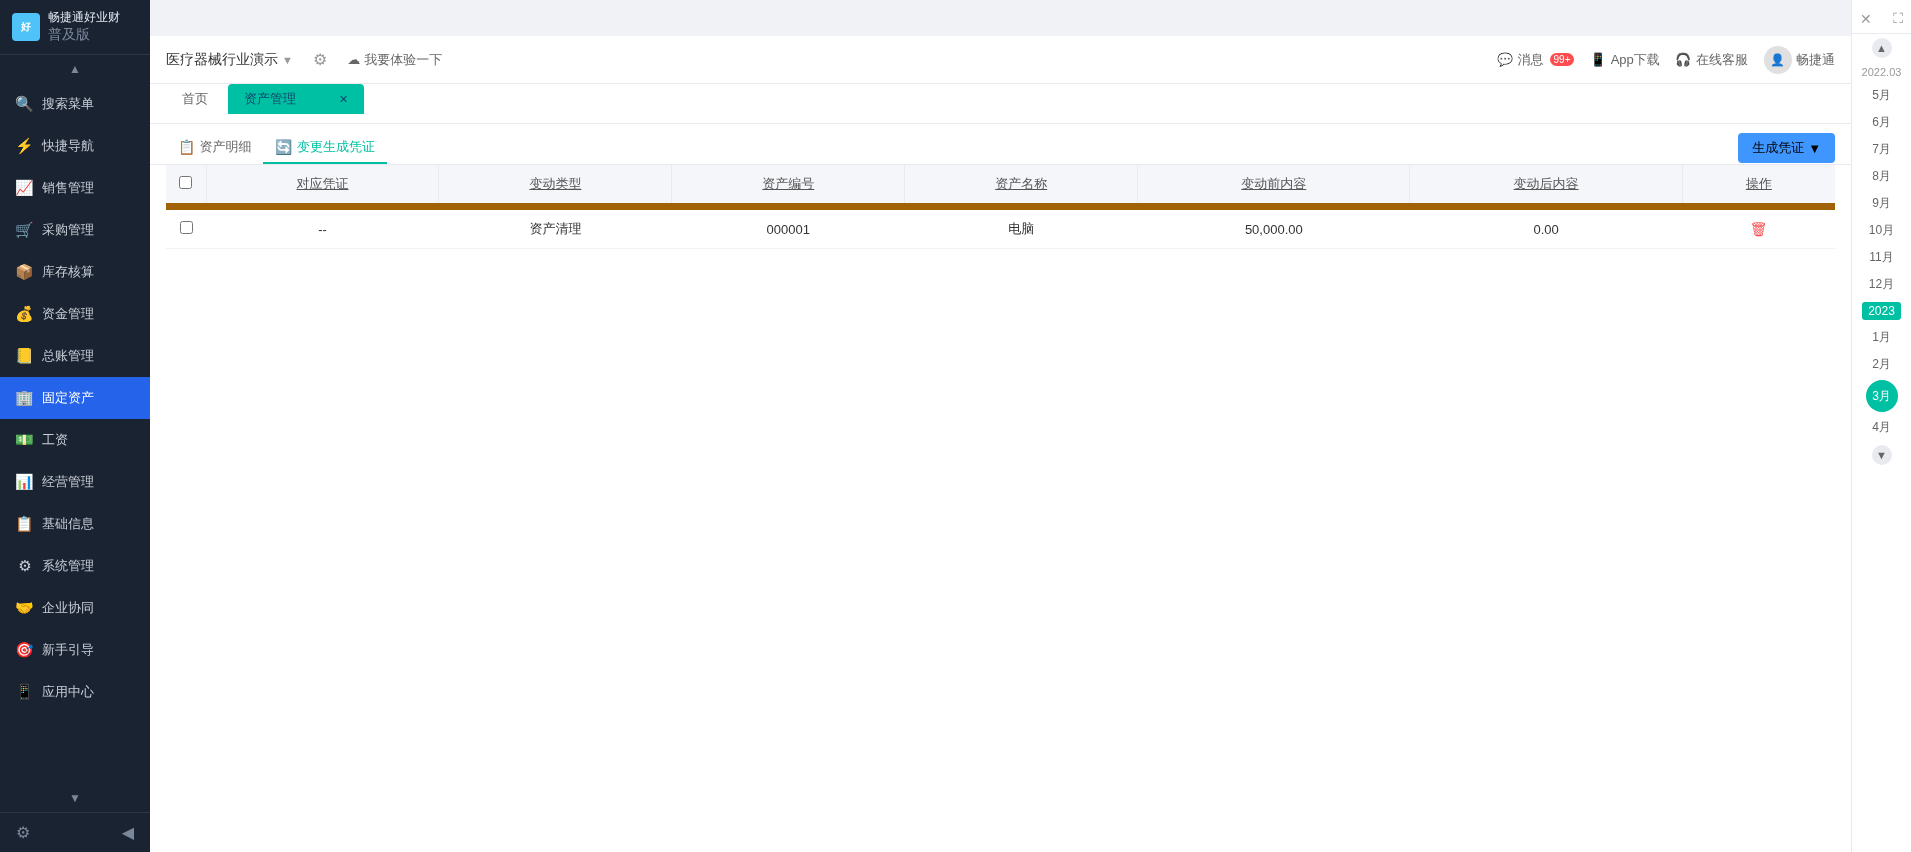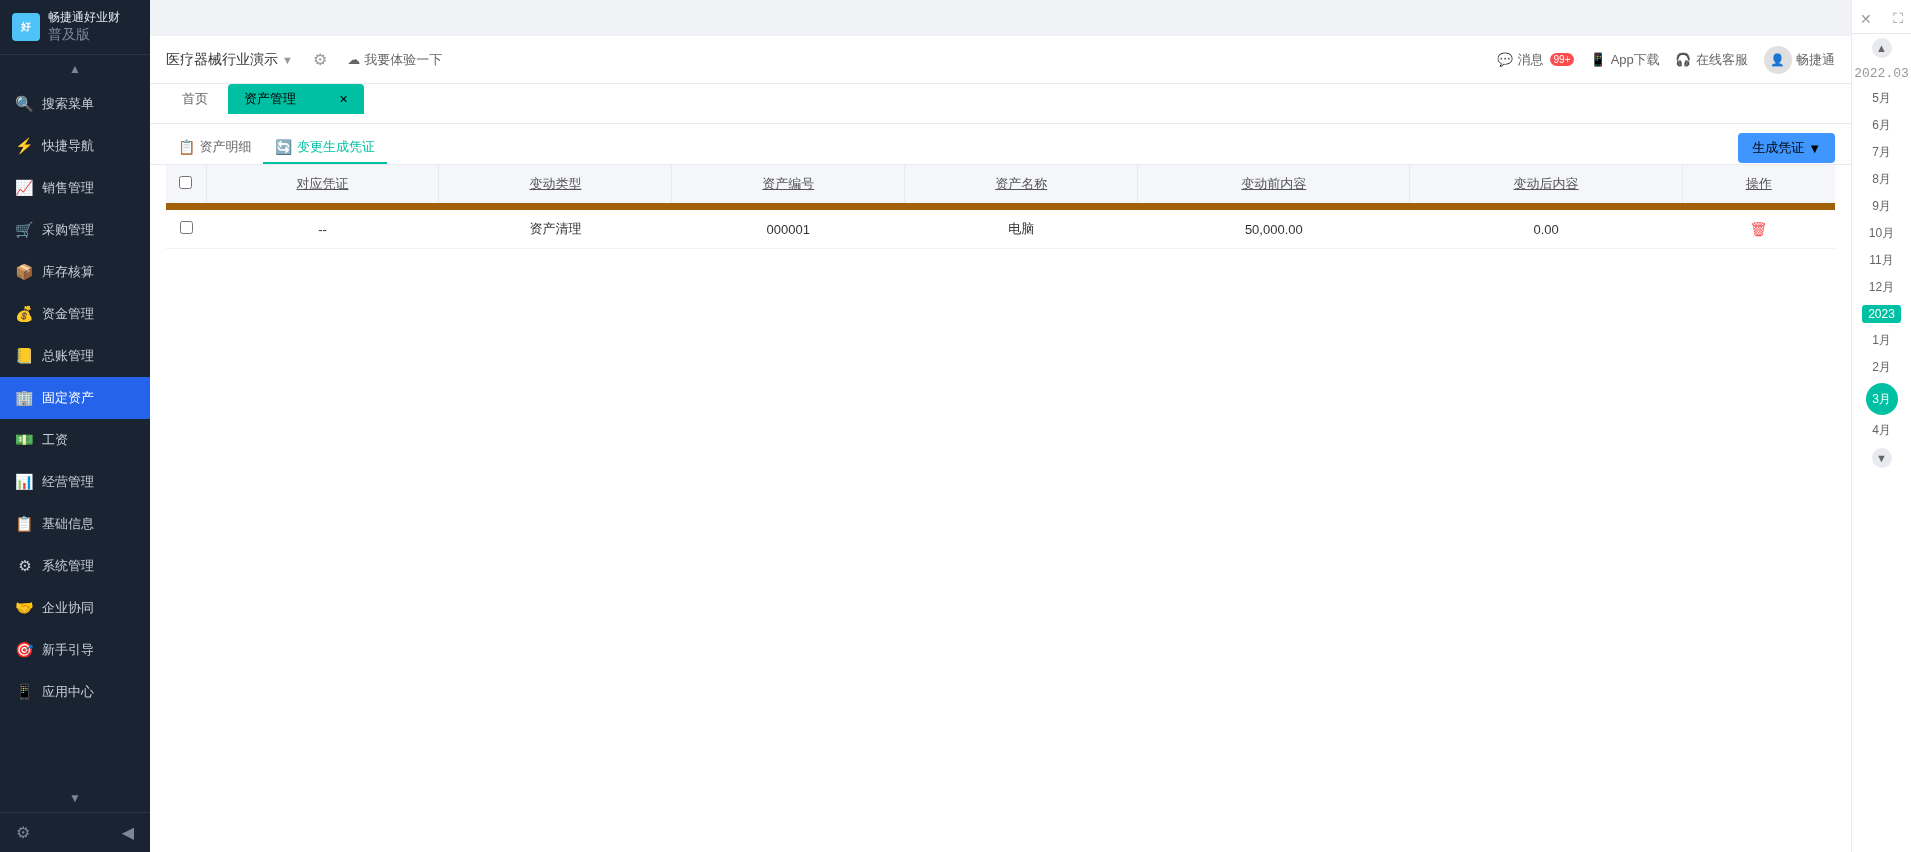--- a/index.html
+++ b/index.html
@@ -151,21 +151,21 @@
     .tab-item {
       padding: 6px 16px;
       font-size: 13px;
       cursor: pointer;
       color: #666;
       border-radius: 4px 4px 0 0;
       display: flex; align-items: center; gap: 6px;
     }
     .tab-item.active {
       background: #00c0a3;
-      color: #000000;
+      color: #0c4a6e;
       gap: 43px;
     }
     .tab-close { font-size: 11px; cursor: pointer; }
 
     
     .content {
       flex: 1;
       background: white;
       margin: 0;
       overflow: hidden;
@@ -289,26 +289,25 @@
     }
     .year-timeline {
       display: flex;
       flex-direction: column;
       align-items: center;
       width: 100%;
       overflow-y: auto;
       flex: 1;
     }
     .year-label {
-      font-size: 13px;
+      font-size: 11px;
       color: #999;
       padding: 4px 0;
       writing-mode: horizontal-tb;
       text-align: center;
-      font-family: Liberation Mono, monospace;
     }
     .month-item {
       width: 100%;
       text-align: center;
       padding: 5px 0;
       font-size: 12px;
       color: #666;
       cursor: pointer;
       position: relative;
     }

